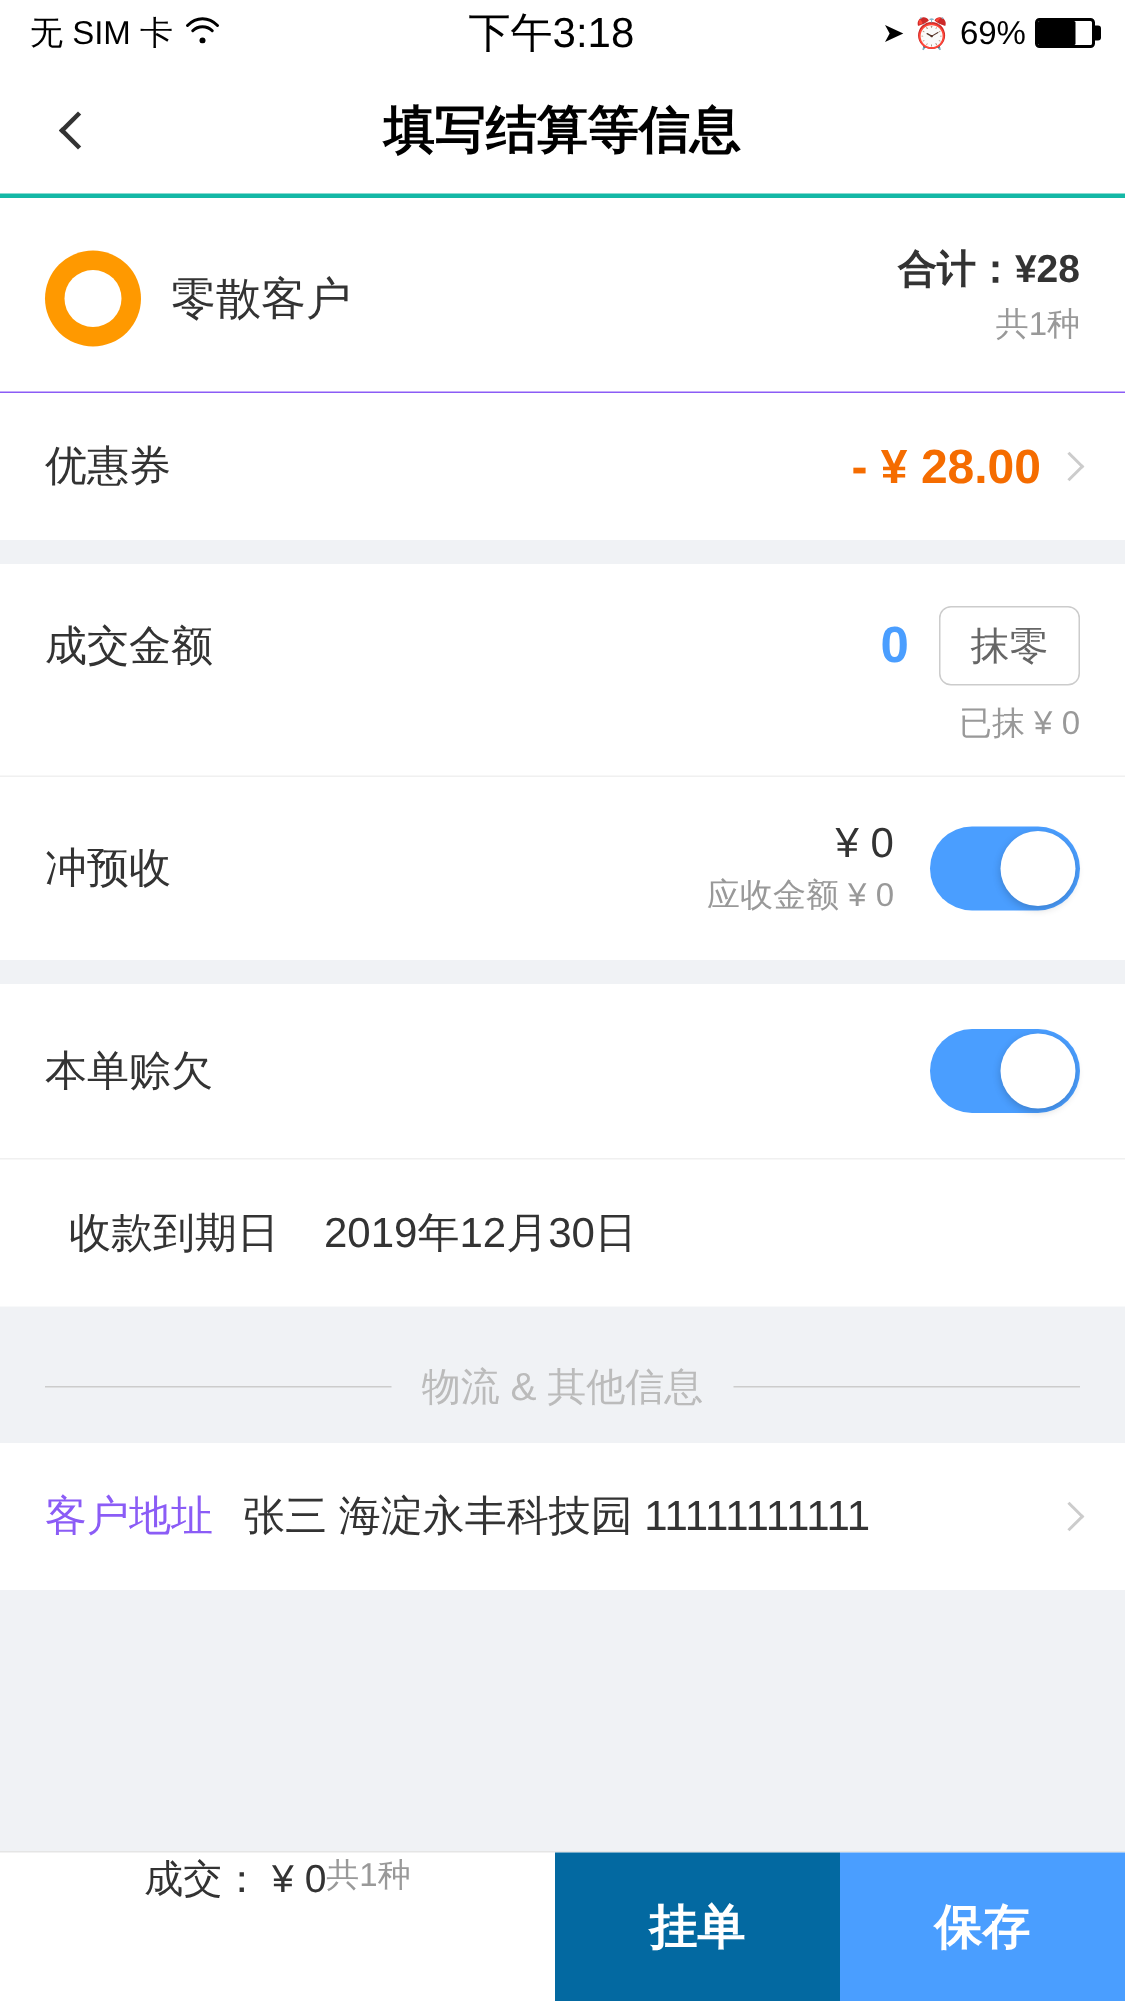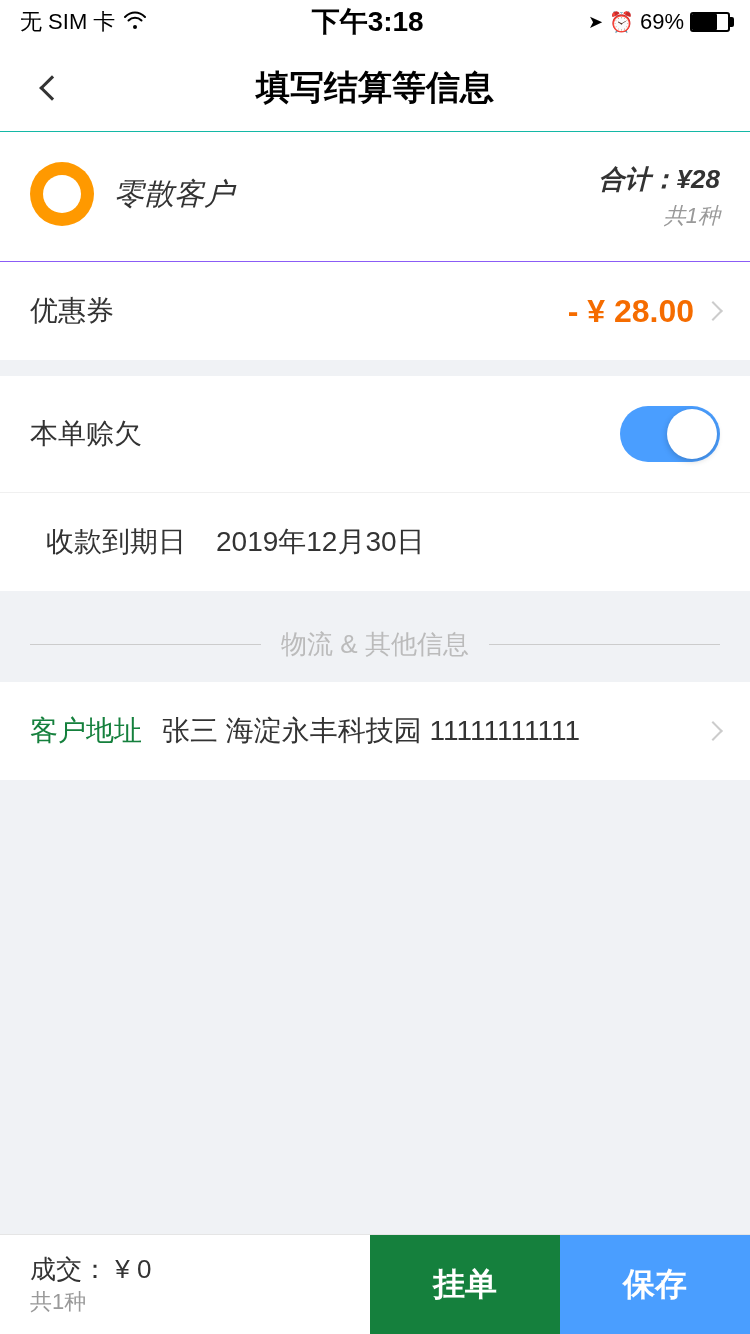--- a/index.html
+++ b/index.html
@@ -20,40 +20,40 @@
       height: 44px;
       background: #fff;
       display: flex;
       align-items: center;
       justify-content: space-between;
       padding: 0 20px;
       font-size: 24px;
       color: #000;
     }
     .status-left { display: flex; align-items: center; gap: 8px; }
-    .status-center { font-weight: 700; font-size: 28px; }
+    .status-center { font-weight: 400; font-size: 28px; }
     .status-right { display: flex; align-items: center; gap: 6px; font-size: 22px; }
     .battery-icon {
       width: 40px; height: 20px; border: 2px solid #000; border-radius: 3px; position: relative; display: inline-block;
     }
     .battery-icon::after {
       content: ''; position: absolute; right: -6px; top: 50%; transform: translateY(-50%);
       width: 4px; height: 10px; background: #000; border-radius: 0 2px 2px 0;
     }
     .battery-fill { height: 100%; width: 69%; background: #000; border-radius: 1px; }
 
     
     .nav-bar {
       width: 100%;
       height: 88px;
       background: #fff;
       display: flex;
       align-items: center;
       padding: 0 30px;
-      border-bottom: 1px solid #14b8a6;
+      border-bottom: 3px solid #14b8a6;
       position: relative;
     }
     .nav-back {
       width: 44px; height: 44px;
       display: flex; align-items: center; justify-content: center;
       cursor: pointer;
     }
     .nav-back-arrow {
       width: 18px; height: 18px;
       border-left: 3px solid #333;
@@ -69,23 +69,22 @@
     .content { width: 100%; padding-bottom: 100px; }
 
     
     .card {
       background: #fff;
       margin-bottom: 16px;
     }
 
     
     .customer-row {
-      display: flex; align-items: flex-start; justify-content: space-between;
+      display: flex; align-items: flex-end; justify-content: space-between;
       padding: 30px 30px;
-      font-style: italic;
     }
     .customer-left { display: flex; align-items: center; gap: 20px; }
     .avatar {
       width: 64px; height: 64px; border-radius: 50%; background: #f90; display: flex; align-items: center; justify-content: center;
     }
     .avatar-inner { width: 38px; height: 38px; border-radius: 50%; background: #fff; }
     .customer-name { font-size: 30px; color: #333; }
     .customer-right { text-align: right; }
     .total-count { font-size: 22px; color: #999; margin-top: 4px; }
 
@@ -158,41 +157,41 @@
     .section-header-line {
       display: flex; align-items: center; gap: 20px;
     }
     .line-sep { flex: 1; height: 1px; background: #ccc; }
 
     
     .address-row {
       display: flex; align-items: center; justify-content: space-between;
       padding: 30px 30px;
     }
-    .address-label { font-size: 28px; color: #15803d; flex-shrink: 0; margin-right: 20px; }
+    .address-label { font-size: 28px; color: #8b5cf6; flex-shrink: 0; margin-right: 20px; }
     .address-value { font-size: 28px; color: #333; flex: 1; }
 
     
     .bottom-bar {
       position: fixed; bottom: 0; left: 0; width: 750px; height: 100px;
       display: flex; align-items: stretch;
       background: #fff;
       border-top: 1px solid #e5e5e5;
     }
     .bottom-info {
-      flex: 1; display: flex; flex-direction: column; justify-content: center;
+      flex: 1; display: flex; flex-direction: row; justify-content: center;
       padding: 0 30px;
     }
     .bottom-deal { font-size: 26px; color: #333; }
     .bottom-count { font-size: 22px; color: #999; }
     .bottom-btn {
       width: 190px; height: 100%; display: flex; align-items: center; justify-content: center;
       font-size: 32px; color: #fff; font-weight: 600; cursor: pointer;
     }
-    .btn-hang { background: #15803d; }
+    .btn-hang { background: #0369a1; }
     .btn-save { background: #4a9eff; }
   </style>
 </head>
 <body>
 
 <div class="status-bar">
   <div class="status-left">
     <span style="font-size:22px;">无 SIM 卡</span>
     <span style="font-size:22px;">
       
@@ -241,20 +240,44 @@
       <span class="row-label">优惠券</span>
       <div style="display:flex;align-items:center;gap:12px;">
         <div style="text-align:right;">
           <div class="row-value-red">- ¥ 28.00</div>
         </div>
         <div class="chevron-right"></div>
       </div>
     </div>
   </div>
 
+  <div class="card">
+
+    <div class="deal-row">
+      <span class="row-label">成交金额</span>
+      <div style="display:flex;align-items:center;gap:20px;">
+        <span class="deal-value">0</span>
+        <button class="round-zero-btn">抹零</button>
+      </div>
+    </div>
+    <div class="deal-sub">已抹  ¥ 0</div>
+
+    <div class="prepay-row">
+      <span class="row-label">冲预收</span>
+      <div style="display:flex;align-items:center;gap:24px;">
+        <div class="prepay-values">
+          <div class="prepay-main">¥ 0</div>
+          <div class="prepay-sub">应收金额 ¥ 0</div>
+        </div>
+        <div class="toggle">
+          <div class="toggle-knob"></div>
+        </div>
+      </div>
+    </div>
+  </div>
 
   <div class="card">
     <div class="credit-row">
       <span class="row-label">本单赊欠</span>
       <div class="toggle">
         <div class="toggle-knob"></div>
       </div>
     </div>
 
     <div class="due-row">

